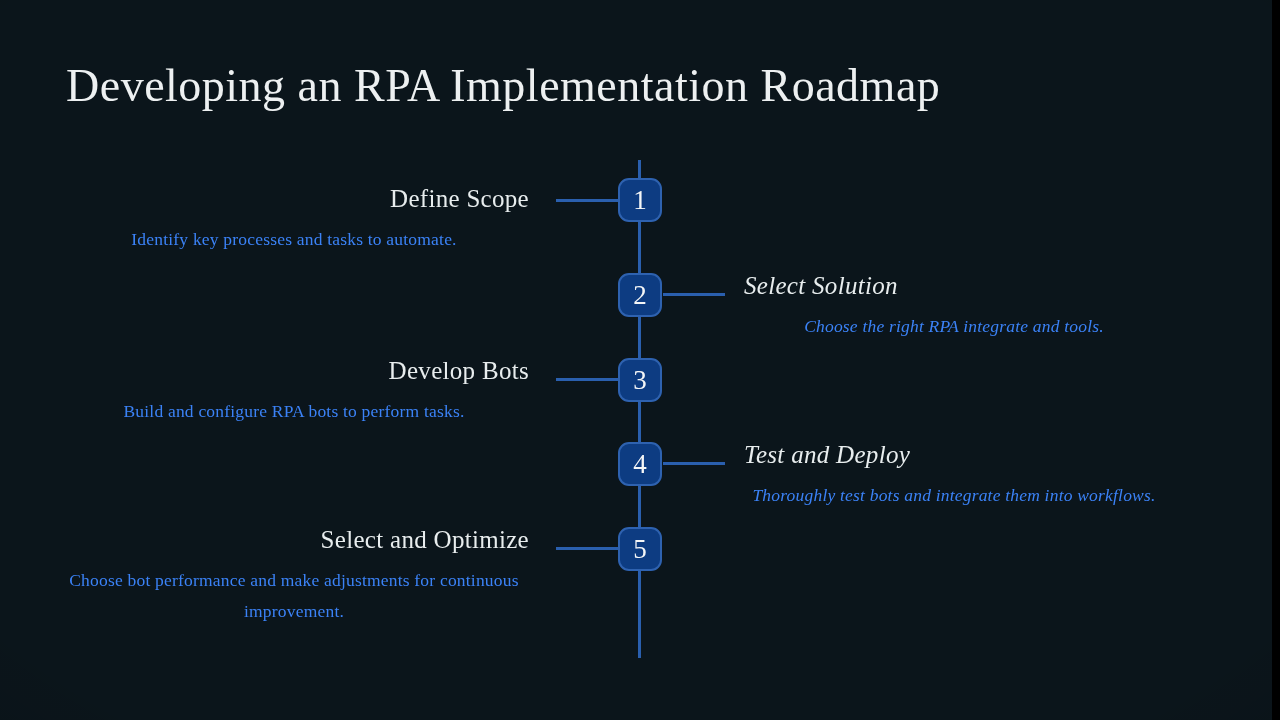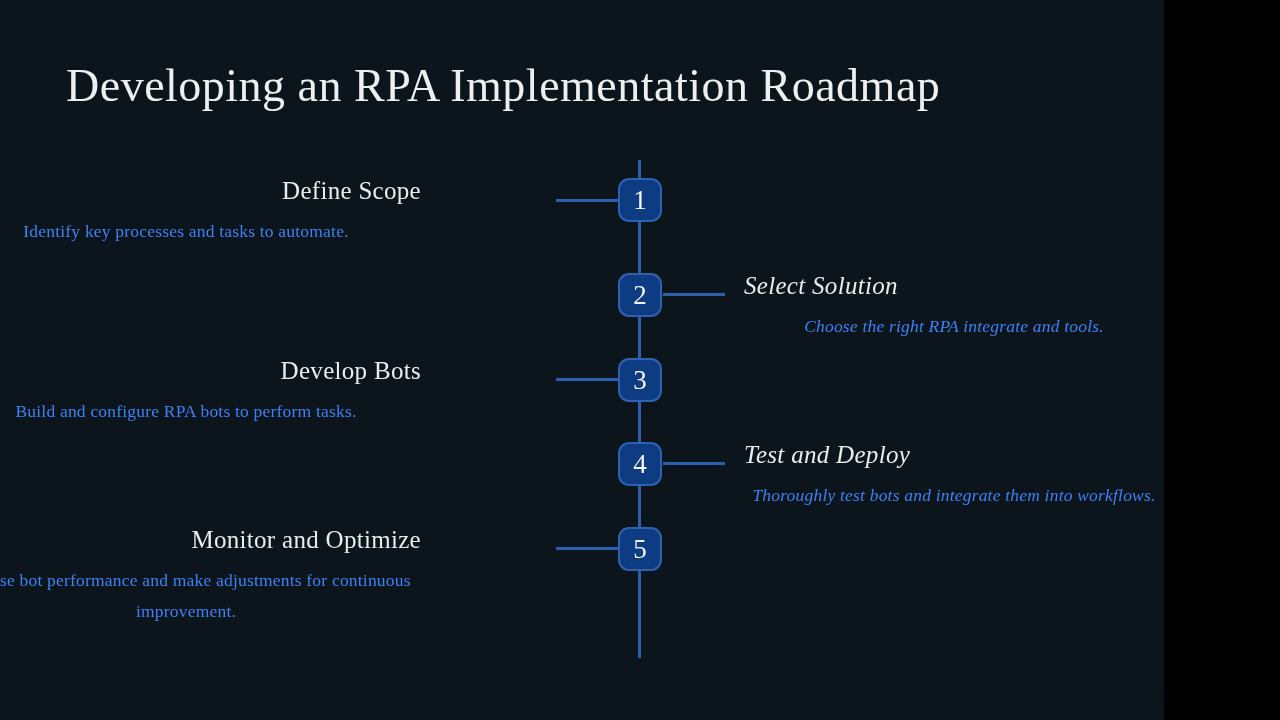--- a/index.html
+++ b/index.html
@@ -1,18 +1,18 @@
 <!DOCTYPE html>
 <html><head>
 <meta charset="utf-8">
 <style>
   html,body{margin:0;padding:0;background:#000;}
   .slide{
     position:relative;
-    width:1164px;height:720px;
+    width:1272px;height:720px;
     overflow:hidden;
     font-family:"Liberation Serif", serif;
     background:
       radial-gradient(900px 500px at 15% 20%, rgba(18,36,44,0.55), rgba(0,0,0,0) 60%),
       radial-gradient(800px 600px at 85% 80%, rgba(14,30,38,0.5), rgba(0,0,0,0) 65%),
       radial-gradient(600px 400px at 55% 45%, rgba(10,22,28,0.6), rgba(0,0,0,0) 70%),
       linear-gradient(135deg, #0c1throw720 0%, #0b151b 100%);
     background-color:#0b151b;
   }
   .vignette{
@@ -105,37 +105,37 @@
   <div class="node" style="top:358px;">
     <span class="num">3</span>
   </div>
   <div class="node" style="top:442px;">
     <span class="num">4</span>
   </div>
   <div class="node" style="top:527px;">
     <span class="num">5</span>
   </div>
 
-  <div class="step-text side-left w-left" style="top:174px;">
+  <div class="step-text side-left w-left" style="top:182px;">
     <div class="heading">Define Scope</div>
     <div class="desc">Identify key processes and tasks to automate.</div>
   </div>
 
   <div class="step-text side-right w-right" style="top:269px;">
     <div class="heading">Select Solution</div>
     <div class="desc">Choose the right RPA integrate and tools.</div>
   </div>
 
   <div class="step-text side-right w-right" style="top:438px;">
     <div class="heading">Test and Deploy</div>
     <div class="desc">Thoroughly test bots and integrate them into workflows.</div>
   </div>
 
   <div class="step-text side-left w-left" style="top:354px;">
     <div class="heading">Develop Bots</div>
     <div class="desc">Build and configure RPA bots to perform tasks.</div>
   </div>
 
   <div class="step-text side-left w-left" style="top:523px;">
-    <div class="heading">Monitor and Optimize</div>
+    <div class="heading">Select and Optimize</div>
     <div class="desc">Choose bot performance and make adjustments for continuous improvement.</div>
   </div>
 </div>
 
 </body></html>

